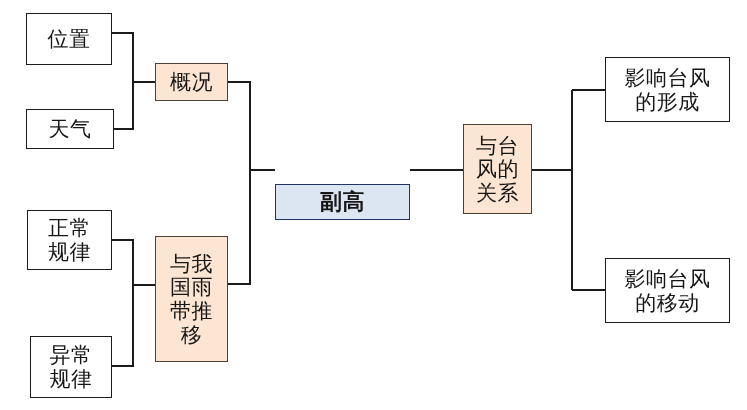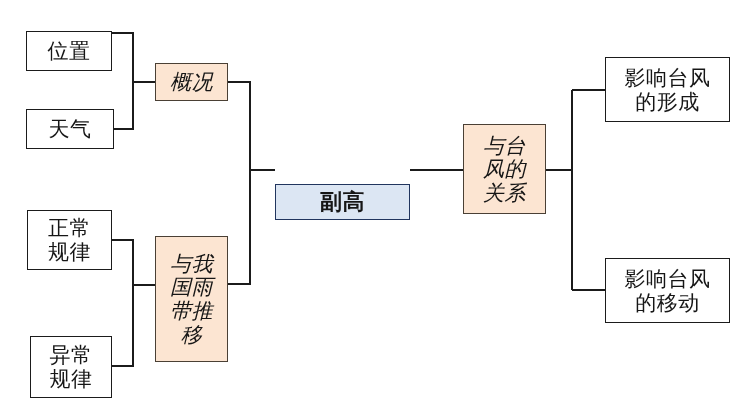--- a/index.html
+++ b/index.html
@@ -39,21 +39,20 @@
   }
   .node.plain {
     background: #ffffff;
     border: 1.6px solid #1b1b1b;
     font-size: 21px;
   }
   .node.accent {
     background: #fce5d2;
     border: 1.6px solid #4a4035;
     font-size: 21px;
-    font-style: italic;
   }
   .node.center {
     background: #dce6f3;
     border: 1.7px solid #21355e;
     font-size: 22px;
     font-weight: bold;
   }
   .node.vertical {
     line-height: 1.12;
   }
@@ -78,21 +77,21 @@
 
       <path d="M410,170 L463,170"></path>
 
       <path d="M532,170 L572,170"></path>
       <path d="M572,90 L572,290"></path>
       <path d="M572,90 L605,90"></path>
       <path d="M572,290 L605,290"></path>
     </g>
   </svg>
 
-  <div class="node plain" style="left:26px; top:31px; width:86px; height:40px;text-align:center;">
+  <div class="node plain" style="left:26px; top:13px; width:86px; height:52px;text-align:center;">
     <span>位置</span>
   </div>
 
   <div class="node plain" style="left:26px; top:109px; width:88px; height:40px;">
     <span>天气</span>
   </div>
 
   <div class="node plain vertical" style="left:27px; top:210px; width:85px; height:60px;justify-content:center;">
     <span>正常
 规律</span>
@@ -111,21 +110,21 @@
     <span>与我
 国雨
 带推
 移</span>
   </div>
 
   <div class="node center" style="left:275px; top:152px; width:135px; height:36px;margin-top:32px;">
     <span>副高</span>
   </div>
 
-  <div class="node accent vertical small-pad" style="left:463px; top:124px; width:83px; height:90px;">
+  <div class="node accent vertical small-pad" style="left:463px; top:124px; width:69px; height:90px;">
     <span>与台
 风的
 关系</span>
   </div>
 
   <div class="node plain vertical" style="left:605px; top:57px; width:125px; height:65px;">
     <span>影响台风
 的形成</span>
   </div>
 

